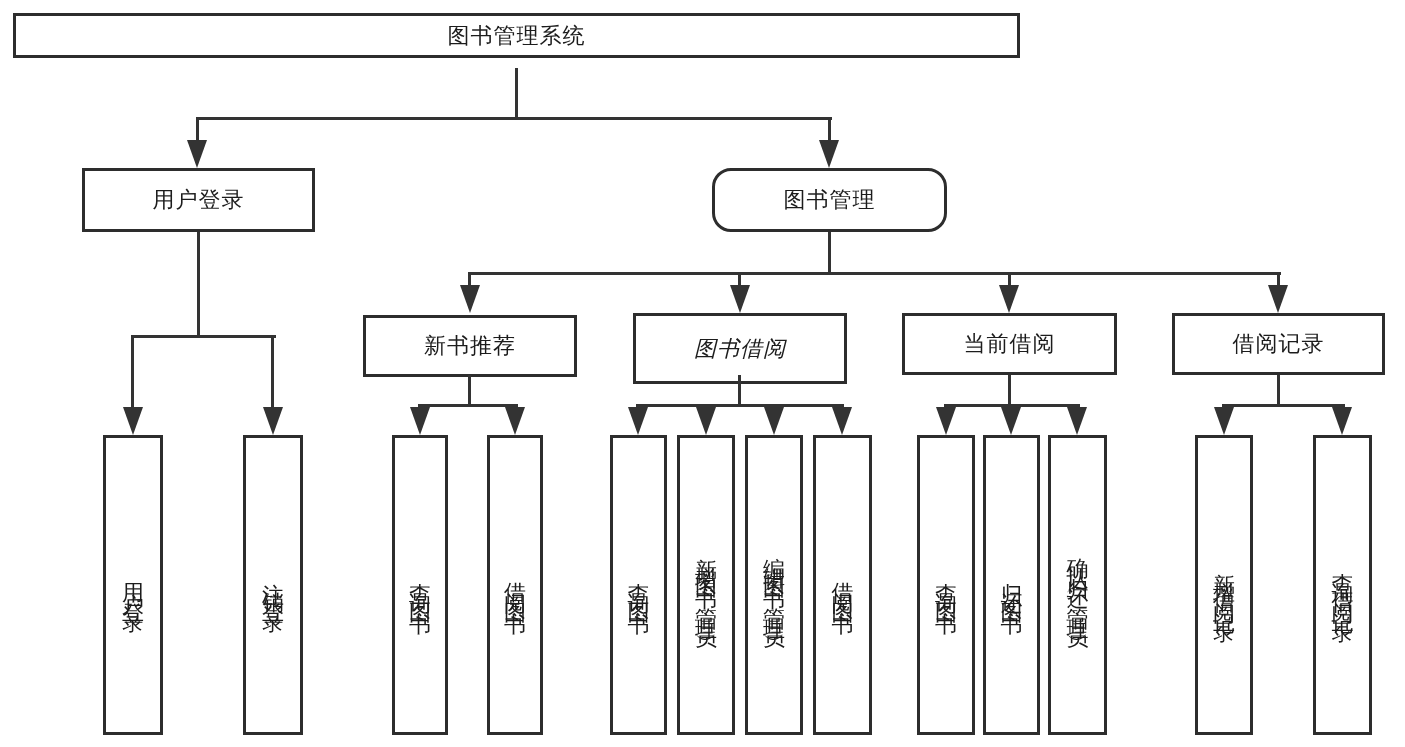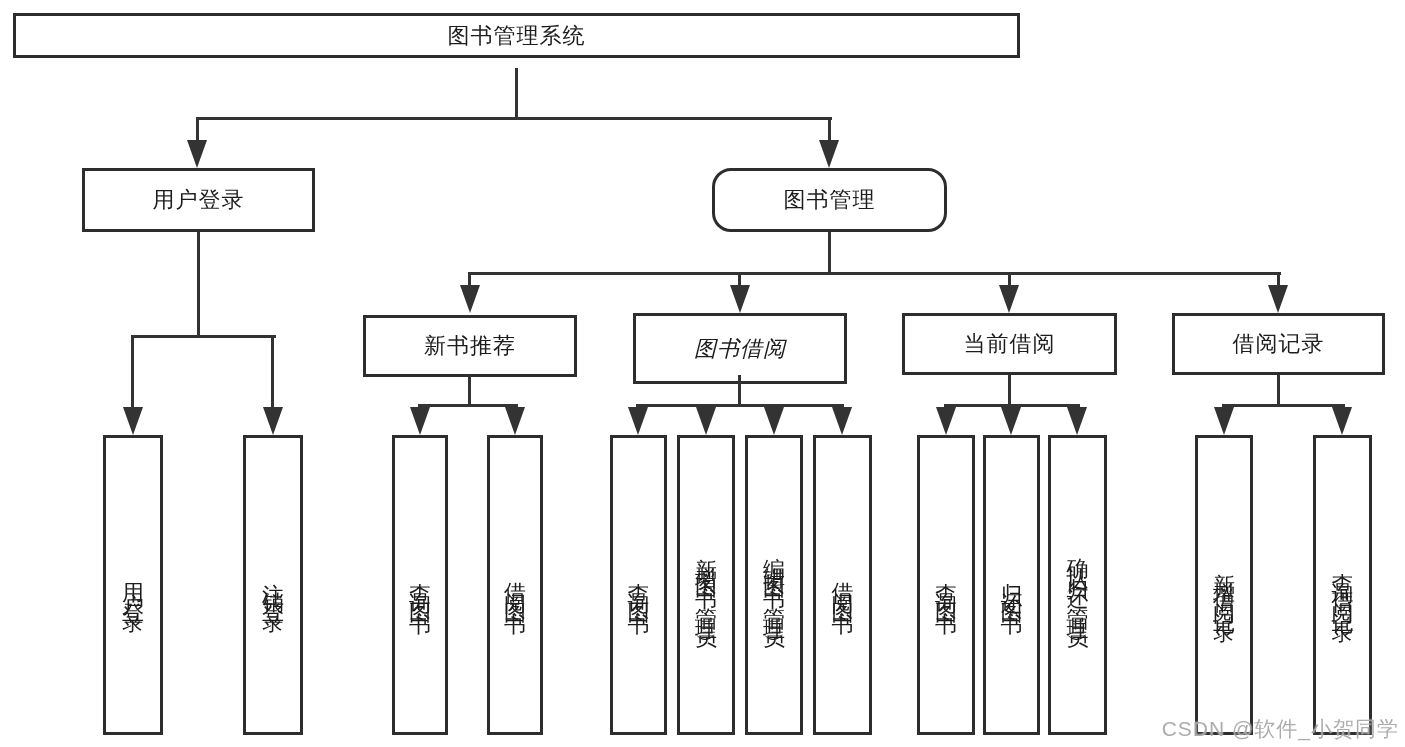--- a/index.html
+++ b/index.html
@@ -103,15 +103,14 @@
   <div class="box vbox" style="left:745px;top:435px;width:58px;height:300px;">编辑图书（管理员）</div>
   <div class="box vbox" style="left:813px;top:435px;width:59px;height:300px;">借阅图书</div>
 
   <div class="box vbox" style="left:917px;top:435px;width:58px;height:300px;">查询图书</div>
   <div class="box vbox" style="left:983px;top:435px;width:57px;height:300px;">归还图书</div>
   <div class="box vbox" style="left:1048px;top:435px;width:59px;height:300px;">确认归还（管理员）</div>
 
   <div class="box vbox" style="left:1195px;top:435px;width:58px;height:300px;">新增借阅记录</div>
   <div class="box vbox" style="left:1313px;top:435px;width:59px;height:300px;">查询借阅记录</div>
 
-  <div class="watermark">CSDN @软件_小贺同学</div>
 
 </div>
 
 </body></html>

